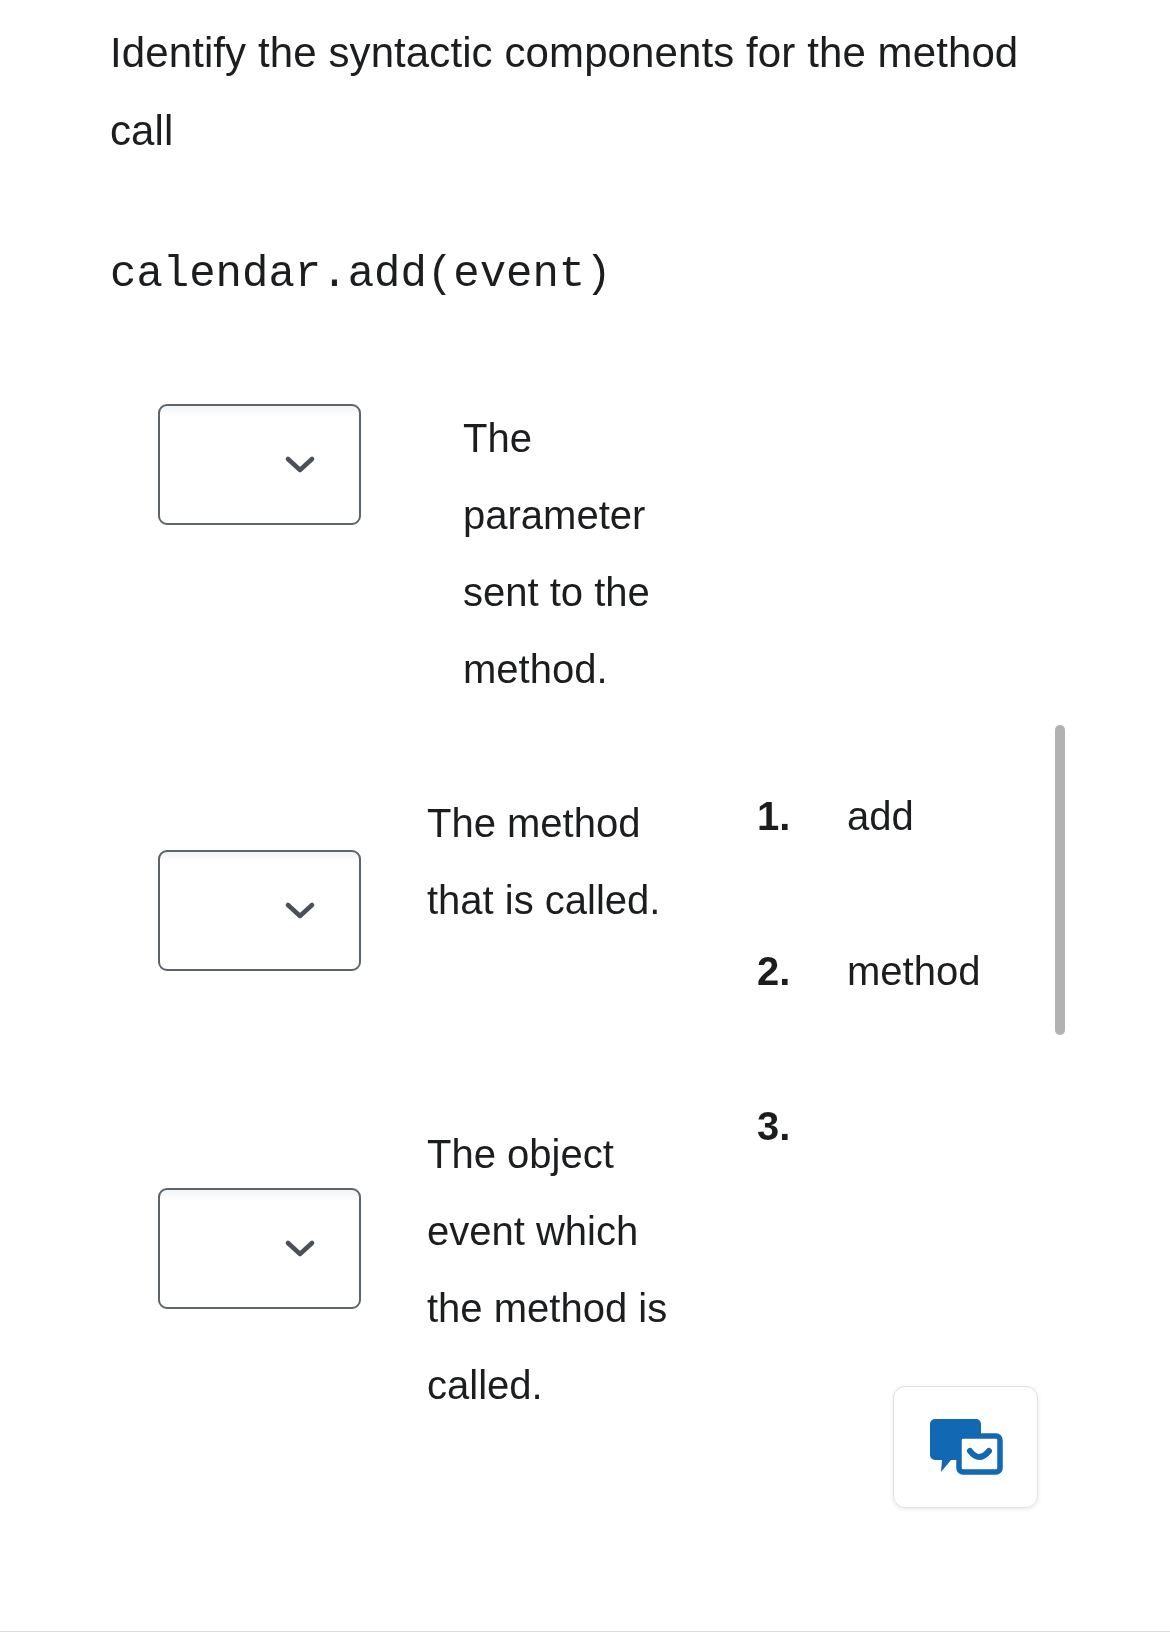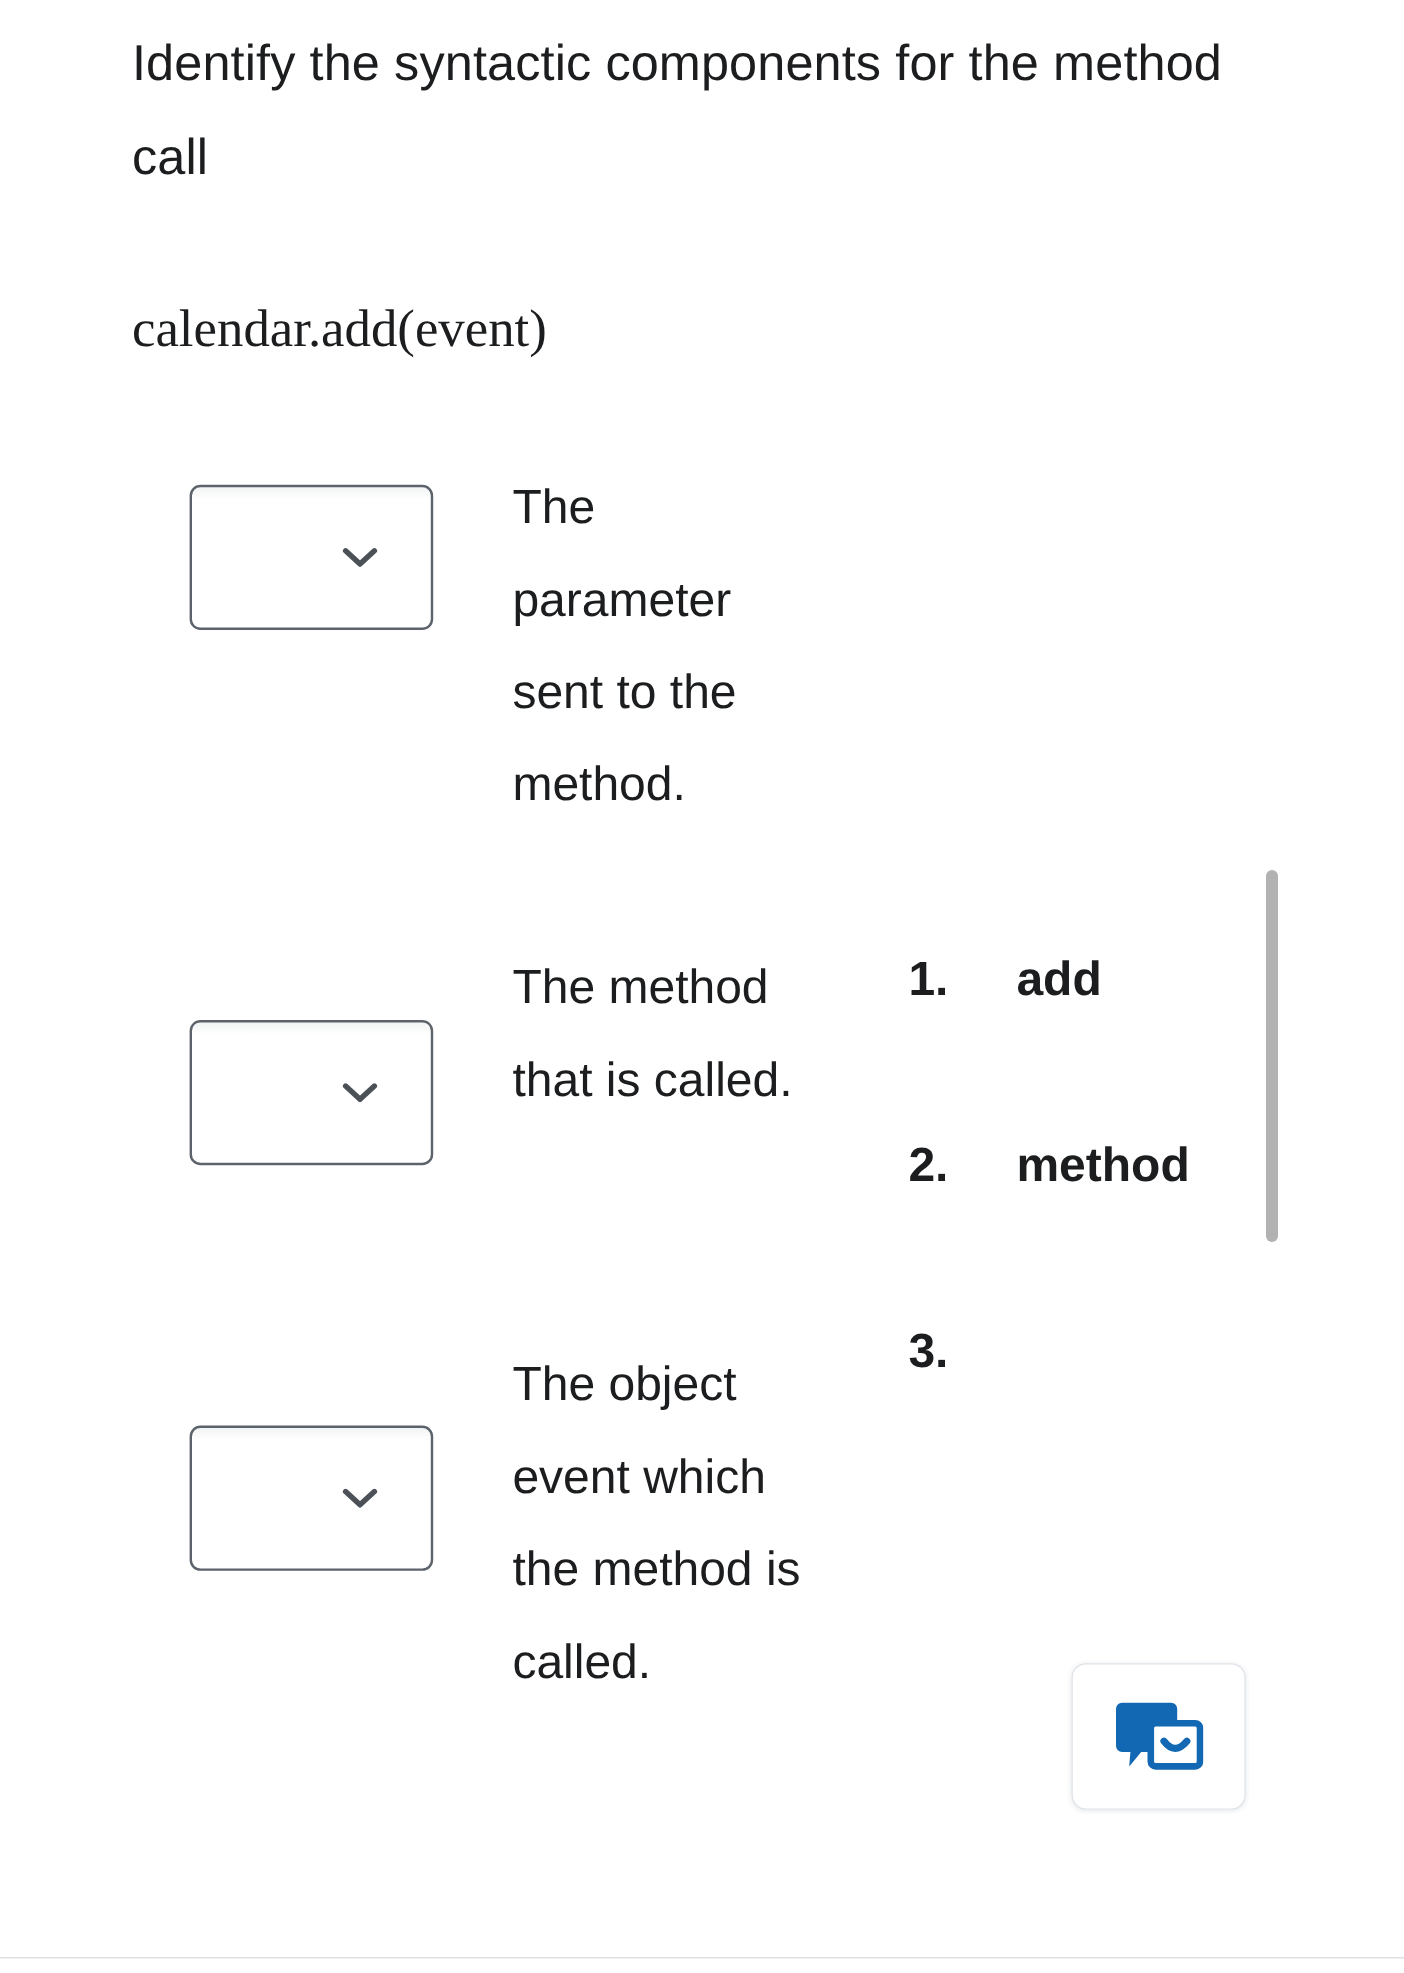--- a/index.html
+++ b/index.html
@@ -34,21 +34,21 @@
     font-weight: 400;
     color: #1b1d1f;
     letter-spacing: 0.1px;
   }
 
   
   .code-line {
     position: absolute;
     left: 110px;
     top: 243px;
-    font-family: Liberation Serif, serif;
+    font-family: Liberation Mono, monospace;
     font-size: 44px;
     line-height: 62px;
     color: #1b1d1f;
     letter-spacing: 0px;
     white-space: pre;
   }
 
   
   .rows {
     position: absolute;
@@ -97,21 +97,21 @@
 
   .row-desc {
     position: absolute;
     left: 427px;
     width: 258px;
     font-size: 40px;
     line-height: 77px;
     color: #1b1d1f;
     font-weight: 400;
   }
-  .row-1 .row-desc { top: 5px; }
+  .row-1 .row-desc { top: 20px; margin-left: 36px; }
   .row-2 .row-desc { top: 1px; }
   .row-3 .row-desc { top: 6px; }
 
   
   .answer-list {
     position: absolute;
     left: 740px;
     top: 786px;
     width: 330px;
   }
@@ -127,21 +127,21 @@
     left: 17px;
     top: 0;
     font-weight: 700;
     font-size: 40px;
     color: #1b1d1f;
   }
   .answer-text {
     position: absolute;
     left: 107px;
     top: 0;
-    font-weight: 700;
+    font-weight: 400;
     font-size: 40px;
     color: #1b1d1f;
     white-space: nowrap;
   }
 
   
   .scrollbar-track {
     position: absolute;
     left: 1053px;
     top: 690px;

